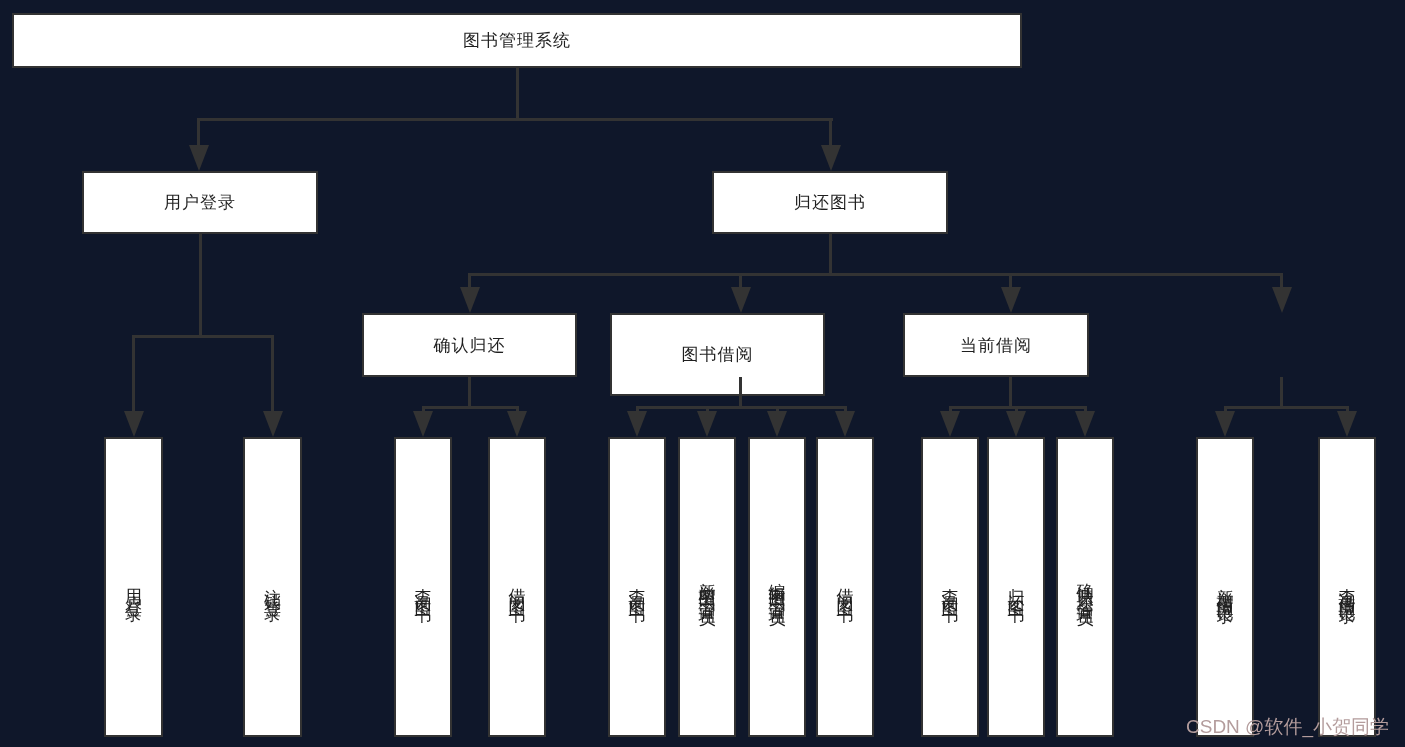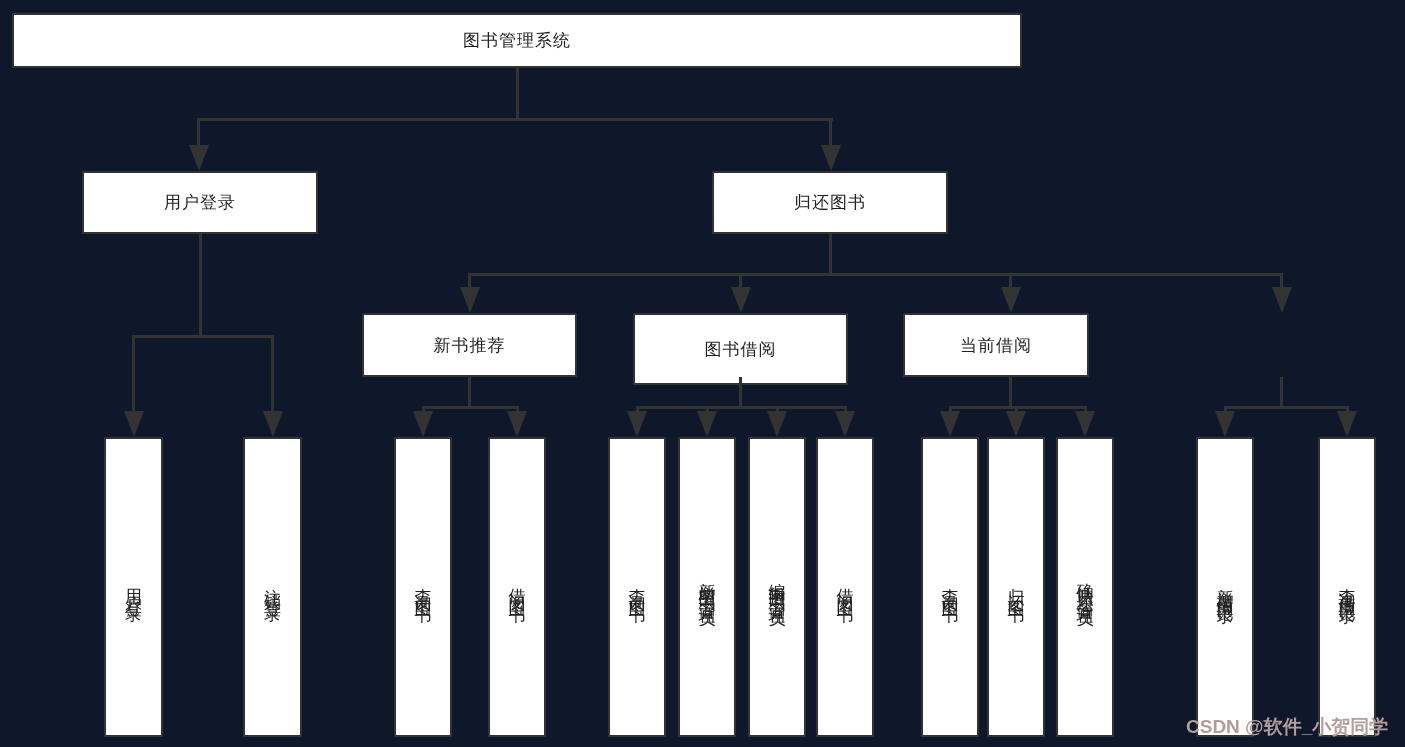--- a/index.html
+++ b/index.html
@@ -20,21 +20,21 @@
   .hline,.vline{position:absolute;background:#333333;}
   .hline{height:3px;}
   .vline{width:3px;}
   .arrow{
     position:absolute;width:0;height:0;
     border-left:10px solid transparent;border-right:10px solid transparent;
     border-top:26px solid #333333;
   }
   .watermark{
     position:absolute;left:1186px;top:714px;width:215px;
-    font-size:19px;color:#b39c9c;white-space:nowrap;z-index:5;font-weight:bold;
+    font-size:19px;color:#b39c9c;white-space:nowrap;z-index:5;
   }
 </style>
 </head>
 <body>
 
 <div id="canvas">
 
   <div class="box" style="left:12px;top:13px;width:1010px;height:55px">图书管理系统</div>
 
   <div class="vline" style="left:515.5px;top:68px;height:52px"></div>
@@ -58,22 +58,22 @@
   <div class="hline" style="left:468px;top:273px;width:815px"></div>
   <div class="vline" style="left:468px;top:273px;height:17px"></div>
   <div class="arrow" style="left:460px;top:287px"></div>
   <div class="vline" style="left:739px;top:273px;height:17px"></div>
   <div class="arrow" style="left:731px;top:287px"></div>
   <div class="vline" style="left:1009px;top:273px;height:17px"></div>
   <div class="arrow" style="left:1001px;top:287px"></div>
   <div class="vline" style="left:1280px;top:273px;height:17px"></div>
   <div class="arrow" style="left:1272px;top:287px"></div>
 
-  <div class="box" style="left:362px;top:313px;width:215px;height:64px">新书推荐</div>
-  <div class="box" style="left:633px;top:313px;width:215px;height:72px">图书借阅</div>
+  <div class="box" style="left:362px;top:313px;width:215px;height:64px">确认归还</div>
+  <div class="box" style="left:610px;top:313px;width:215px;height:83px">图书借阅</div>
   <div class="box" style="left:903px;top:313px;width:186px;height:64px">当前借阅</div>
 
   <div class="vline" style="left:468px;top:377px;height:32px"></div>
   <div class="hline" style="left:421.5px;top:406px;width:97px"></div>
   <div class="vline" style="left:421.5px;top:406px;height:8px"></div>
   <div class="arrow" style="left:413px;top:411px"></div>
   <div class="vline" style="left:515.5px;top:406px;height:8px"></div>
   <div class="arrow" style="left:507px;top:411px"></div>
 
   <div class="vline" style="left:739px;top:377px;height:32px"></div>

